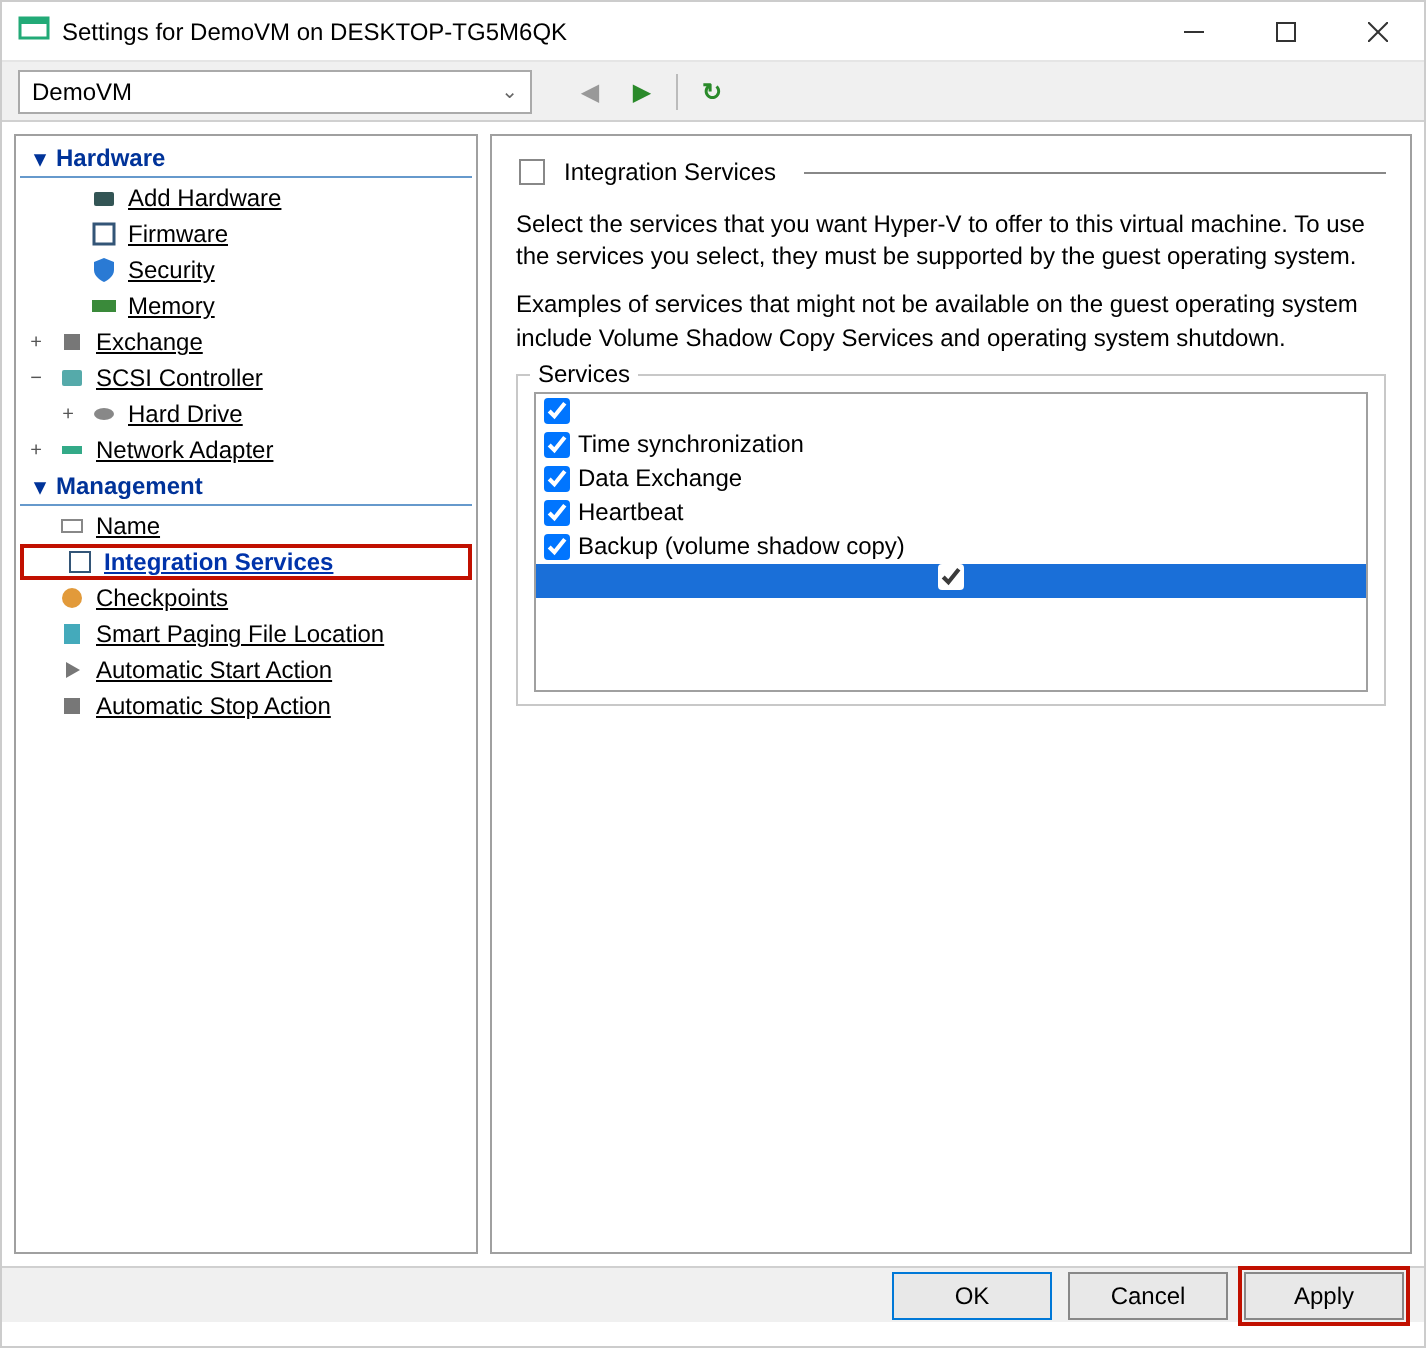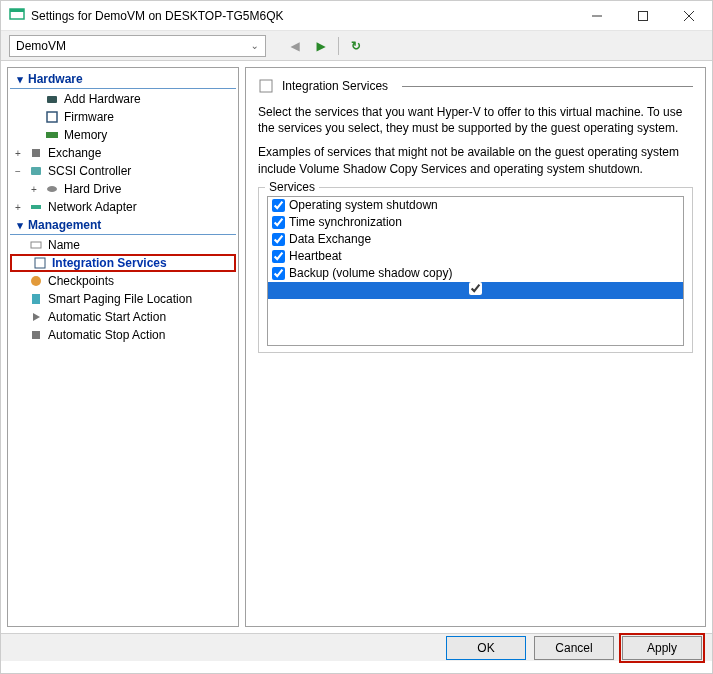--- a/index.html
+++ b/index.html
@@ -73,21 +73,21 @@
   }
   .section-head .caret { width:12px; text-align:center; color:#003399; font-size:11px; }
   .tree-item {
     display:flex; align-items:center;
     height:18px;
     padding:0 2px 0 4px;
     gap:4px;
   }
   .tree-item .expand { width:12px; text-align:center; color:#555; font-size:10px; }
   .tree-item .ticon { width:16px; height:16px; display:flex; align-items:center; justify-content:center; }
-  .tree-item .lbl { white-space:nowrap; }
+  .tree-item .lbl { white-space:nowrap;text-decoration:underline; }
   .tree-item.lv1 { padding-left: 20px; }
   .selected-row {
     border:2px solid #c11000;
     margin:0 2px;
   }
   .selected-row .lbl { color:#0033aa; font-weight:bold; }
   
   .panel {
     flex:1;
     margin:6px 6px 6px 2px;
@@ -219,20 +219,29 @@
           <svg width="14" height="14">
             <rect x="2" y="2" width="10" height="10" fill="none" stroke="#357" stroke-width="1.5"></rect>
           </svg>
         </span>
       <span class="lbl">Firmware</span>
     </div>
     <div class="tree-item lv1">
       <span class="expand"></span>
       <span class="ticon">
           <svg width="14" height="14">
+            <path d="M7 1 L12 3 V7 C12 10 9 12 7 13 C5 12 2 10 2 7 V3 Z" fill="#2a7ad4"></path>
+          </svg>
+        </span>
+      <span class="lbl">Security</span>
+    </div>
+    <div class="tree-item lv1">
+      <span class="expand"></span>
+      <span class="ticon">
+          <svg width="14" height="14">
             <rect x="1" y="4" width="12" height="6" fill="#3a8a3a"></rect>
           </svg>
         </span>
       <span class="lbl">Memory</span>
     </div>
     <div class="tree-item">
       <span class="expand">+</span>
       <span class="ticon">
           <svg width="14" height="14">
             <rect x="3" y="3" width="8" height="8" fill="#777"></rect>
@@ -332,21 +341,20 @@
       <span class="line"></span>
     </div>
     <p>Select the services that you want Hyper-V to offer to this virtual machine. To use the services you select, they must be supported by the guest operating system.</p>
     <p>Examples of services that might not be available on the guest operating system include Volume Shadow Copy Services and operating system shutdown.</p>
 
     <div class="group">
       <span class="legend">Services</span>
       <div class="svc-list">
         <div class="svc-item">
           <input type="checkbox" checked="" style="">
-          <span>Operating system shutdown</span>
         </div>
         <div class="svc-item">
           <input type="checkbox" checked="" style="">
           <span>Time synchronization</span>
         </div>
         <div class="svc-item">
           <input type="checkbox" checked="" style="">
           <span>Data Exchange</span>
         </div>
         <div class="svc-item">

